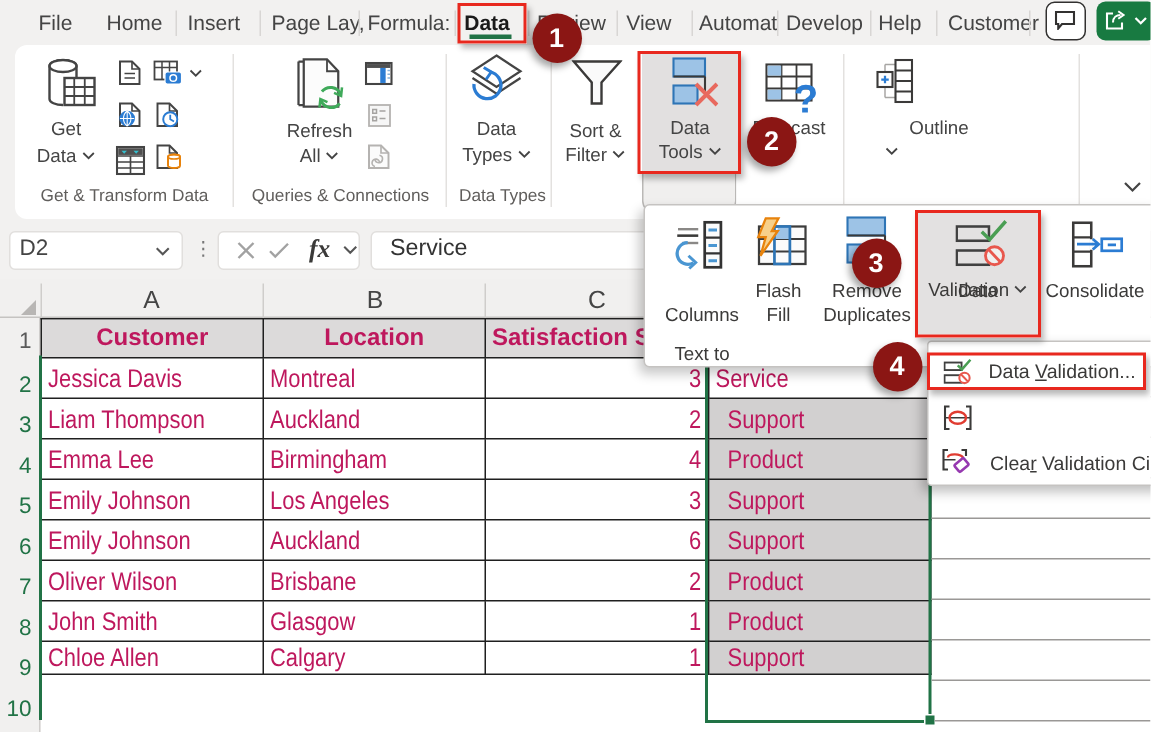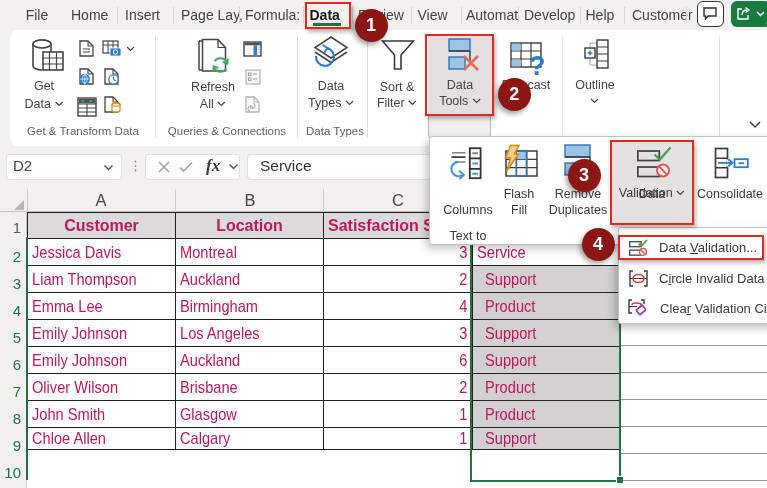--- a/index.html
+++ b/index.html
@@ -225,21 +225,21 @@
   </svg>
   <div class="abs btxt" style="left:526px;top:78px;">Forecast</div>
 
   <svg class="abs" width="25" height="30" style="left:584px;top:39px;" viewBox="0 0 25 30">
     <path d="M6 4 H13 M6 4 V9 M6 19 V26 M6 26 H13" fill="none" stroke="#a8a6a4" stroke-width="1"></path>
     <rect x="13" y="1" width="11" height="28" fill="#fff" stroke="#3b3a39" stroke-width="1.4"></rect>
     <path d="M13 8 H24 M13 15 H24 M13 22 H24" stroke="#3b3a39" stroke-width="1.2"></path>
     <rect x="1" y="9" width="10" height="10" fill="#fff" stroke="#3b3a39" stroke-width="1.4"></rect>
     <path d="M6 11.5 V16.5 M3.5 14 H8.5" stroke="#2b7cd3" stroke-width="1.5"></path>
   </svg>
-  <div class="abs btxt" style="left:595px;top:78px;text-align:right;">Outline</div>
+  <div class="abs btxt" style="left:626px;top:78px;text-align:right;">Outline</div>
   <svg class="chev abs" style="left:590px;top:98px;" viewBox="0 0 9 6">
       <path d="M1 1 L4.5 4.5 L8 1" fill="none" stroke="#444" stroke-width="1.2"></path>
     </svg>
 
   <div class="abs" id="fbar"></div>
   <div class="abs wbox" style="left:6px;top:154px;width:116px;height:26px;"></div>
   <div class="abs" style="left:13px;top:151px;font-size:15px;color:#444;line-height:30px;">D2</div>
   <svg class="abs" width="11" height="7" style="left:103px;top:164px;" viewBox="0 0 11 7">
       <path d="M1.5 1.5 L5.5 5.5 L9.5 1.5" fill="none" stroke="#555" stroke-width="1.4"></path>
     </svg>
@@ -422,21 +422,20 @@
     <path d="M17.5 10.5 L22.8 15.6 L33.5 3.5" fill="none" stroke="#4a9e53" stroke-width="3.2"></path>
     <circle cx="26" cy="26.5" r="6.5" fill="#fff" stroke="#e8574d" stroke-width="2.6"></circle>
     <path d="M21.5 21.9 L30.5 31.1" stroke="#e8574d" stroke-width="2.6"></path>
   </svg>
   <div class="abs mitem" style="left:659px;top:240px;z-index:61;">Data <u>V</u>alidation...</div>
   <svg class="abs" width="19" height="17" style="left:629px;top:270px;z-index:61;" viewBox="0 0 19 17">
     <path d="M4 1 H1 V16 H4 M15 1 H18 V16 H15" fill="none" stroke="#3b3a39" stroke-width="1.4"></path>
     <path d="M1 8.5 H18" stroke="#3b3a39" stroke-width="1"></path>
     <ellipse cx="9.5" cy="8.5" rx="5.5" ry="4" fill="none" stroke="#e03c31" stroke-width="1.6"></ellipse>
   </svg>
-  <div class="abs mitem" style="left:659px;top:271px;z-index:61;">C<u>i</u>rcle Invalid Data</div>
   <svg class="abs" width="21" height="19" style="left:628px;top:299px;z-index:61;" viewBox="0 0 21 19">
     <path d="M4 1 H1 V14 H4 M13 1 H16 V5" fill="none" stroke="#3b3a39" stroke-width="1.4"></path>
     <path d="M1 7.5 H9" stroke="#3b3a39" stroke-width="1"></path>
     <path d="M4 6 C4 3.5 12 3 14 6" fill="none" stroke="#e03c31" stroke-width="1.6"></path>
     <rect x="9" y="8" width="8" height="6" rx="1" transform="rotate(-40 13 11)" fill="#fff" stroke="#9639b0" stroke-width="1.7"></rect>
   </svg>
   <div class="abs mitem" style="left:660px;top:301px;z-index:61;">Clea<u>r</u> Validation Circles</div>
 
   <div class="abs redbox" style="left:305px;top:2px;width:46px;height:27px;"></div>
   <div class="abs redbox" style="left:425px;top:34px;width:69px;height:82px;"></div>

